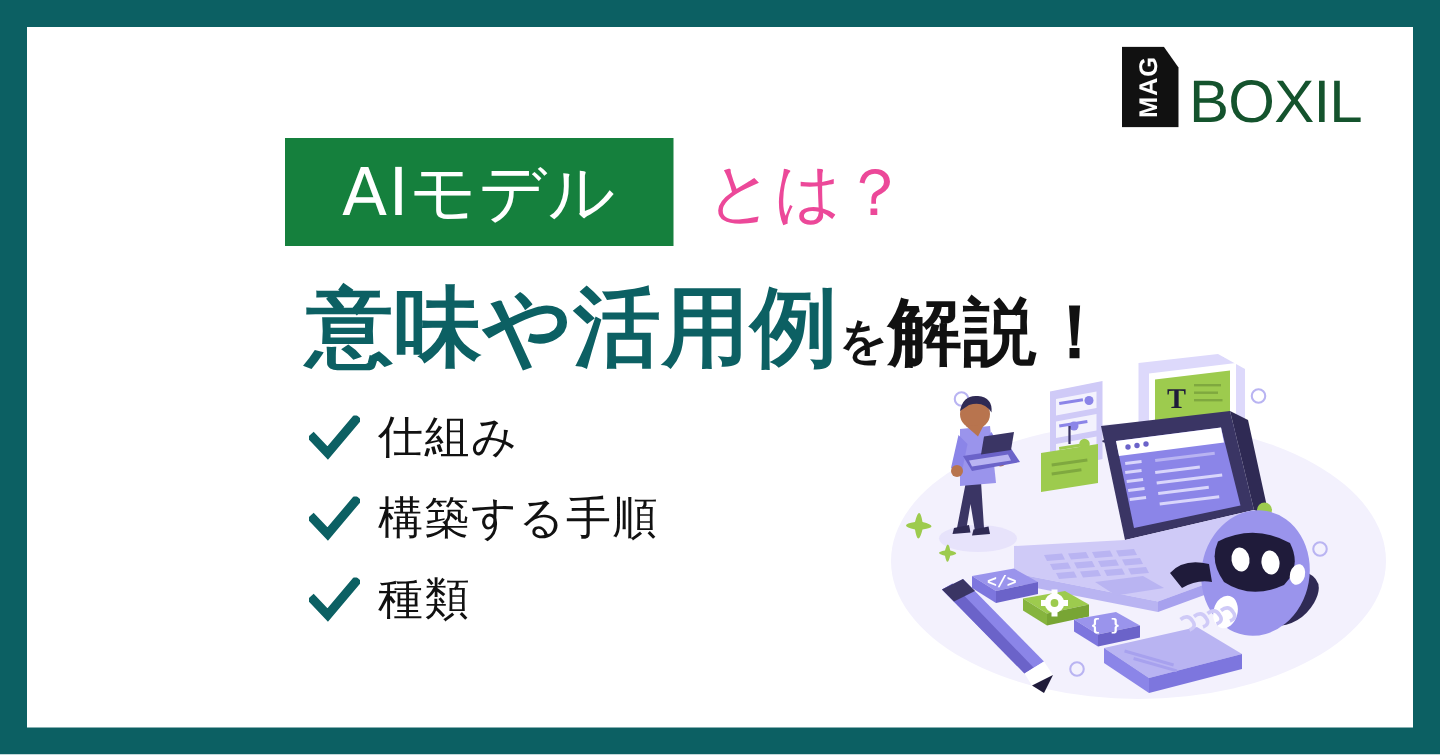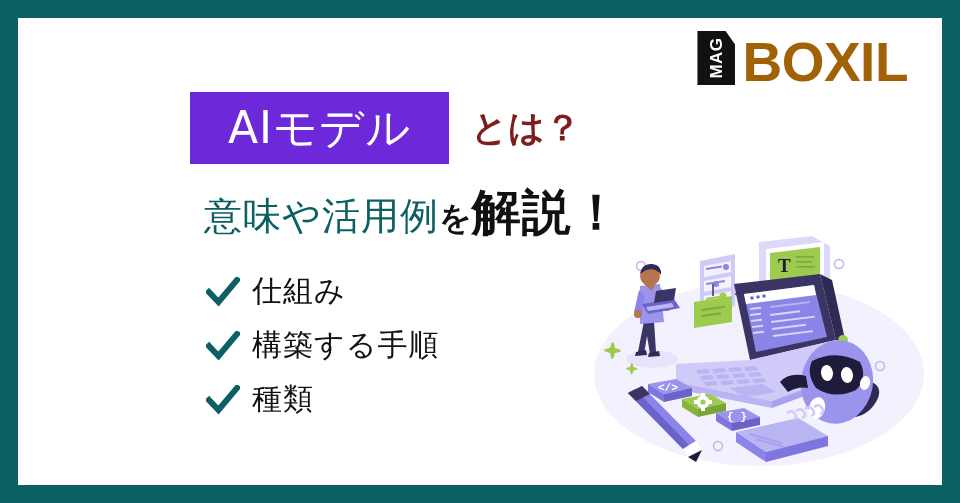--- a/index.html
+++ b/index.html
@@ -43,70 +43,70 @@
   .mag-badge span {
     transform: rotate(-90deg);
     color: #ffffff;
     font-size: 17px;
     font-weight: bold;
     letter-spacing: 0.5px;
     font-family: "Liberation Sans", sans-serif;
     white-space: nowrap;
   }
   .boxil-word {
-    color: #a16207;
-    font-size: 55px;
-    font-weight: bold;
+    color: #14532d;
+    font-size: 40px;
+    font-weight: normal;
     line-height: 0.82;
     letter-spacing: -0.5px;
     font-family: "Liberation Sans", sans-serif;
   }
 
   
   .headline { position: absolute; left: 172px; top: 74px; }
 
   .line1 {
     display: flex;
     align-items: center;
     height: 72px;
   }
   .kw-box {
-    background: #6d28d9;
+    background: #15803d;
     height: 72px;
     display: flex;
     align-items: center;
     justify-content: flex-end;
     padding: 0 38px;
   }
   .kw-box span {
     color: #ffffff;
     font-size: 44px;
     font-weight: 500;
     letter-spacing: 1px;
     font-family: "DejaVu Sans", sans-serif;
   }
   .suffix1 {
-    color: #7f1d1d;
-    font-size: 36px;
-    font-weight: bold;
+    color: #ec4899;
+    font-size: 44px;
+    font-weight: normal;
     margin-left: 22px;
     letter-spacing: 0px;
     font-family: "DejaVu Sans", sans-serif;
   }
 
   .line2 {
     display: flex;
     align-items: baseline;
     margin-top: 16px;
     margin-left: 14px;
   }
   .l2-teal {
     color: #0c6063;
-    font-size: 38px;
-    font-weight: normal;
+    font-size: 58px;
+    font-weight: bold;
     letter-spacing: 1px;
     font-family: "DejaVu Sans", sans-serif;
   }
   .l2-dark-sm {
     color: #111111;
     font-size: 32px;
     font-weight: bold;
     font-family: "DejaVu Sans", sans-serif;
   }
   .l2-dark {

